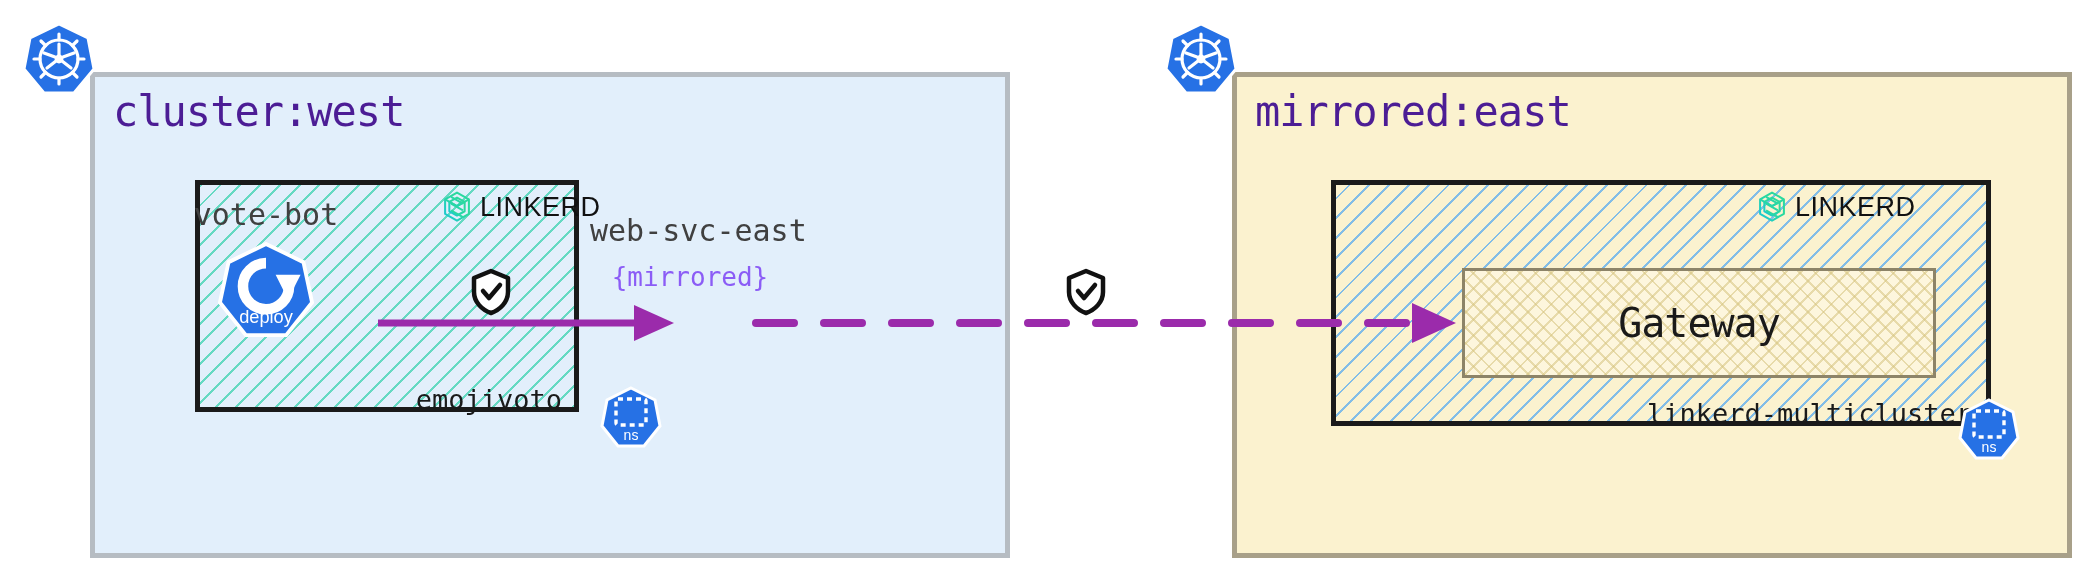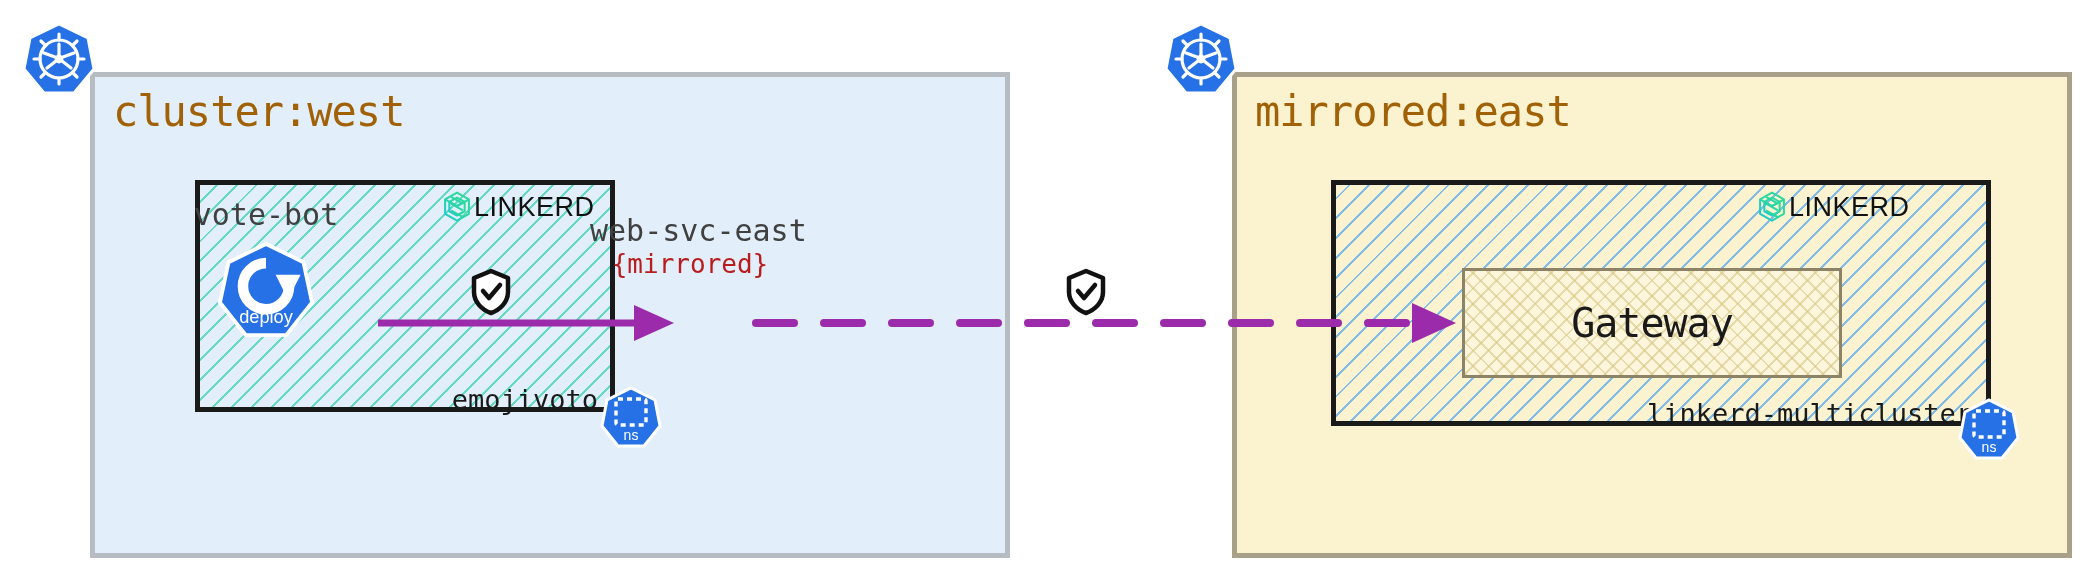--- a/index.html
+++ b/index.html
@@ -8,67 +8,67 @@
   #stage{position:relative;width:2096px;height:588px;background:#fff;}
 
   
   .cluster{position:absolute;box-sizing:border-box;}
   .cluster.west{left:90px;top:72px;width:920px;height:486px;
       background:#e2effb;border:5px solid #b6bcc2;}
   .cluster.east{left:1232px;top:72px;width:840px;height:486px;
       background:#fbf2cf;border:5px solid #a8a089;}
 
   .cluster-title{position:absolute;top:10px;left:18px;
-      font-size:42px;color:#a16207;letter-spacing:-1px;white-space:nowrap;}
+      font-size:42px;color:#4c1d95;letter-spacing:-1px;white-space:nowrap;}
 
   
   .k8s-badge{position:absolute;width:74px;height:74px;}
   .k8s-badge.west{left:22px;top:22px;}
   .k8s-badge.east{left:1164px;top:22px;}
 
   
   .ns-box{position:absolute;box-sizing:border-box;border:5px solid #1a1a1a;}
-  .ns-box.emojivoto{left:195px;top:180px;width:420px;height:232px;
+  .ns-box.emojivoto{left:195px;top:180px;width:384px;height:232px;
       background:#e2effb;
       background-image:repeating-linear-gradient(-45deg,
             rgba(60,210,175,.75) 0 2px, rgba(0,0,0,0) 2px 14px);}
   .ns-box.multicluster{left:1331px;top:180px;width:660px;height:246px;
       background:#fbf2cf;
       background-image:repeating-linear-gradient(-45deg,
             rgba(110,180,235,.85) 0 2px, rgba(0,0,0,0) 2px 14px);}
 
   .ns-name{position:absolute;bottom:-6px;font-size:27px;color:#1a1a1a;
       white-space:nowrap;line-height:1;}
   .ns-box.emojivoto .ns-name{right:12px;}
   .ns-box.multicluster .ns-name{right:14px;}
 
   
   .ns-badge{position:absolute;width:62px;height:62px;}
   .ns-badge.emojivoto{left:600px;top:386px;}
   .ns-badge.multicluster{left:1958px;top:398px;}
 
   
-  .linkerd{position:absolute;display:flex;align-items:center;}
+  .linkerd{position:absolute;display:flex;align-items:center;gap:6px;}
   .linkerd.west{left:440px;top:190px;}
   .linkerd.east{left:1755px;top:190px;}
   .linkerd .mark{width:34px;height:34px;display:block;}
   .linkerd .word{font-family:"Liberation Sans","DejaVu Sans",sans-serif;
       font-size:27px;letter-spacing:.5px;color:#111;line-height:1;}
 
   
   .node{position:absolute;text-align:center;}
   .node-label{font-size:30px;color:#404040;white-space:nowrap;line-height:1;}
   .node-icon{width:96px;height:96px;display:block;margin:12px auto 0;}
   .node.vote-bot{left:166px;top:200px;width:200px;}
   .node.web-svc{left:590px;top:216px;width:200px;}
-  .sub-label{font-size:26px;color:#b91c1c;margin-top:5px;line-height:1;
+  .sub-label{font-size:26px;color:#8b5cf6;margin-top:18px;line-height:1;
       white-space:nowrap;}
 
   
-  .gateway{position:absolute;left:1462px;top:268px;width:380px;height:110px;
+  .gateway{position:absolute;left:1462px;top:268px;width:474px;height:110px;
       box-sizing:border-box;border:3px solid #8d8468;background:#fdf6dd;
       background-image:repeating-linear-gradient(-45deg,
             rgba(214,196,128,.55) 0 2px, rgba(0,0,0,0) 2px 11px),
             repeating-linear-gradient(45deg,
             rgba(214,196,128,.55) 0 2px, rgba(0,0,0,0) 2px 11px);
       display:flex;align-items:center;justify-content:center;}
   .gateway-label{font-size:40px;color:#1a1a1a;letter-spacing:-1px;}
 
   
   .edge{position:absolute;}

